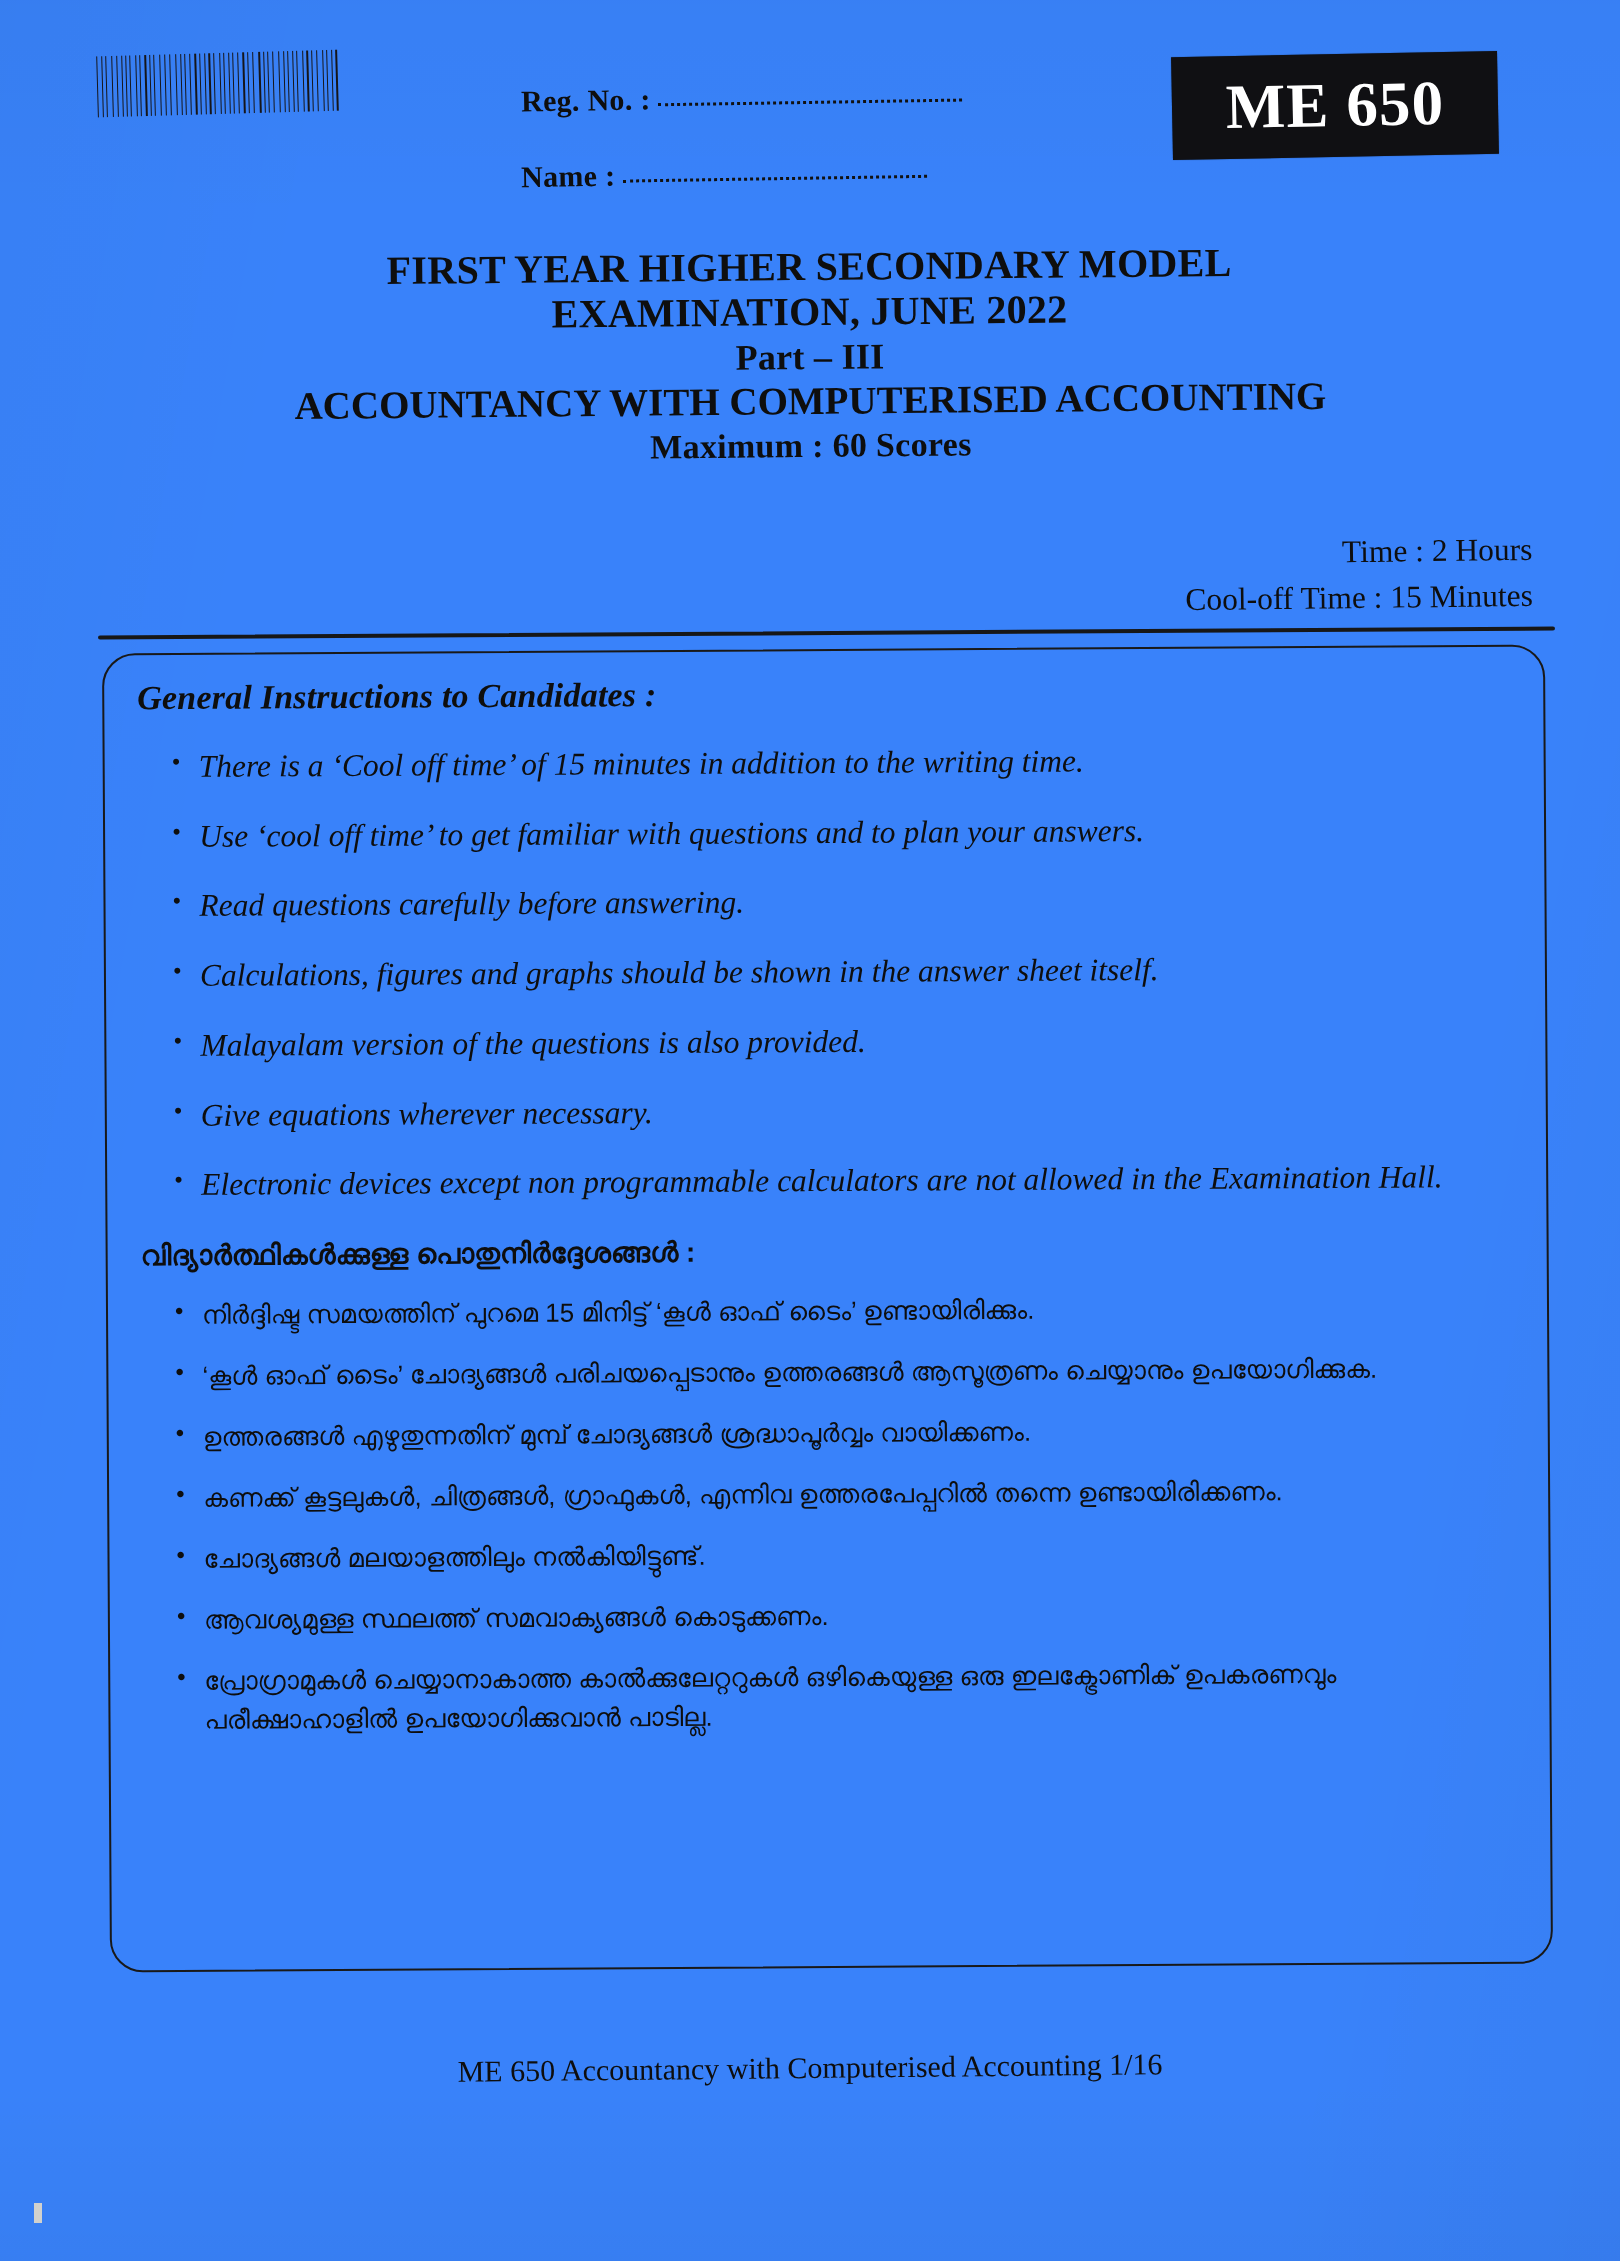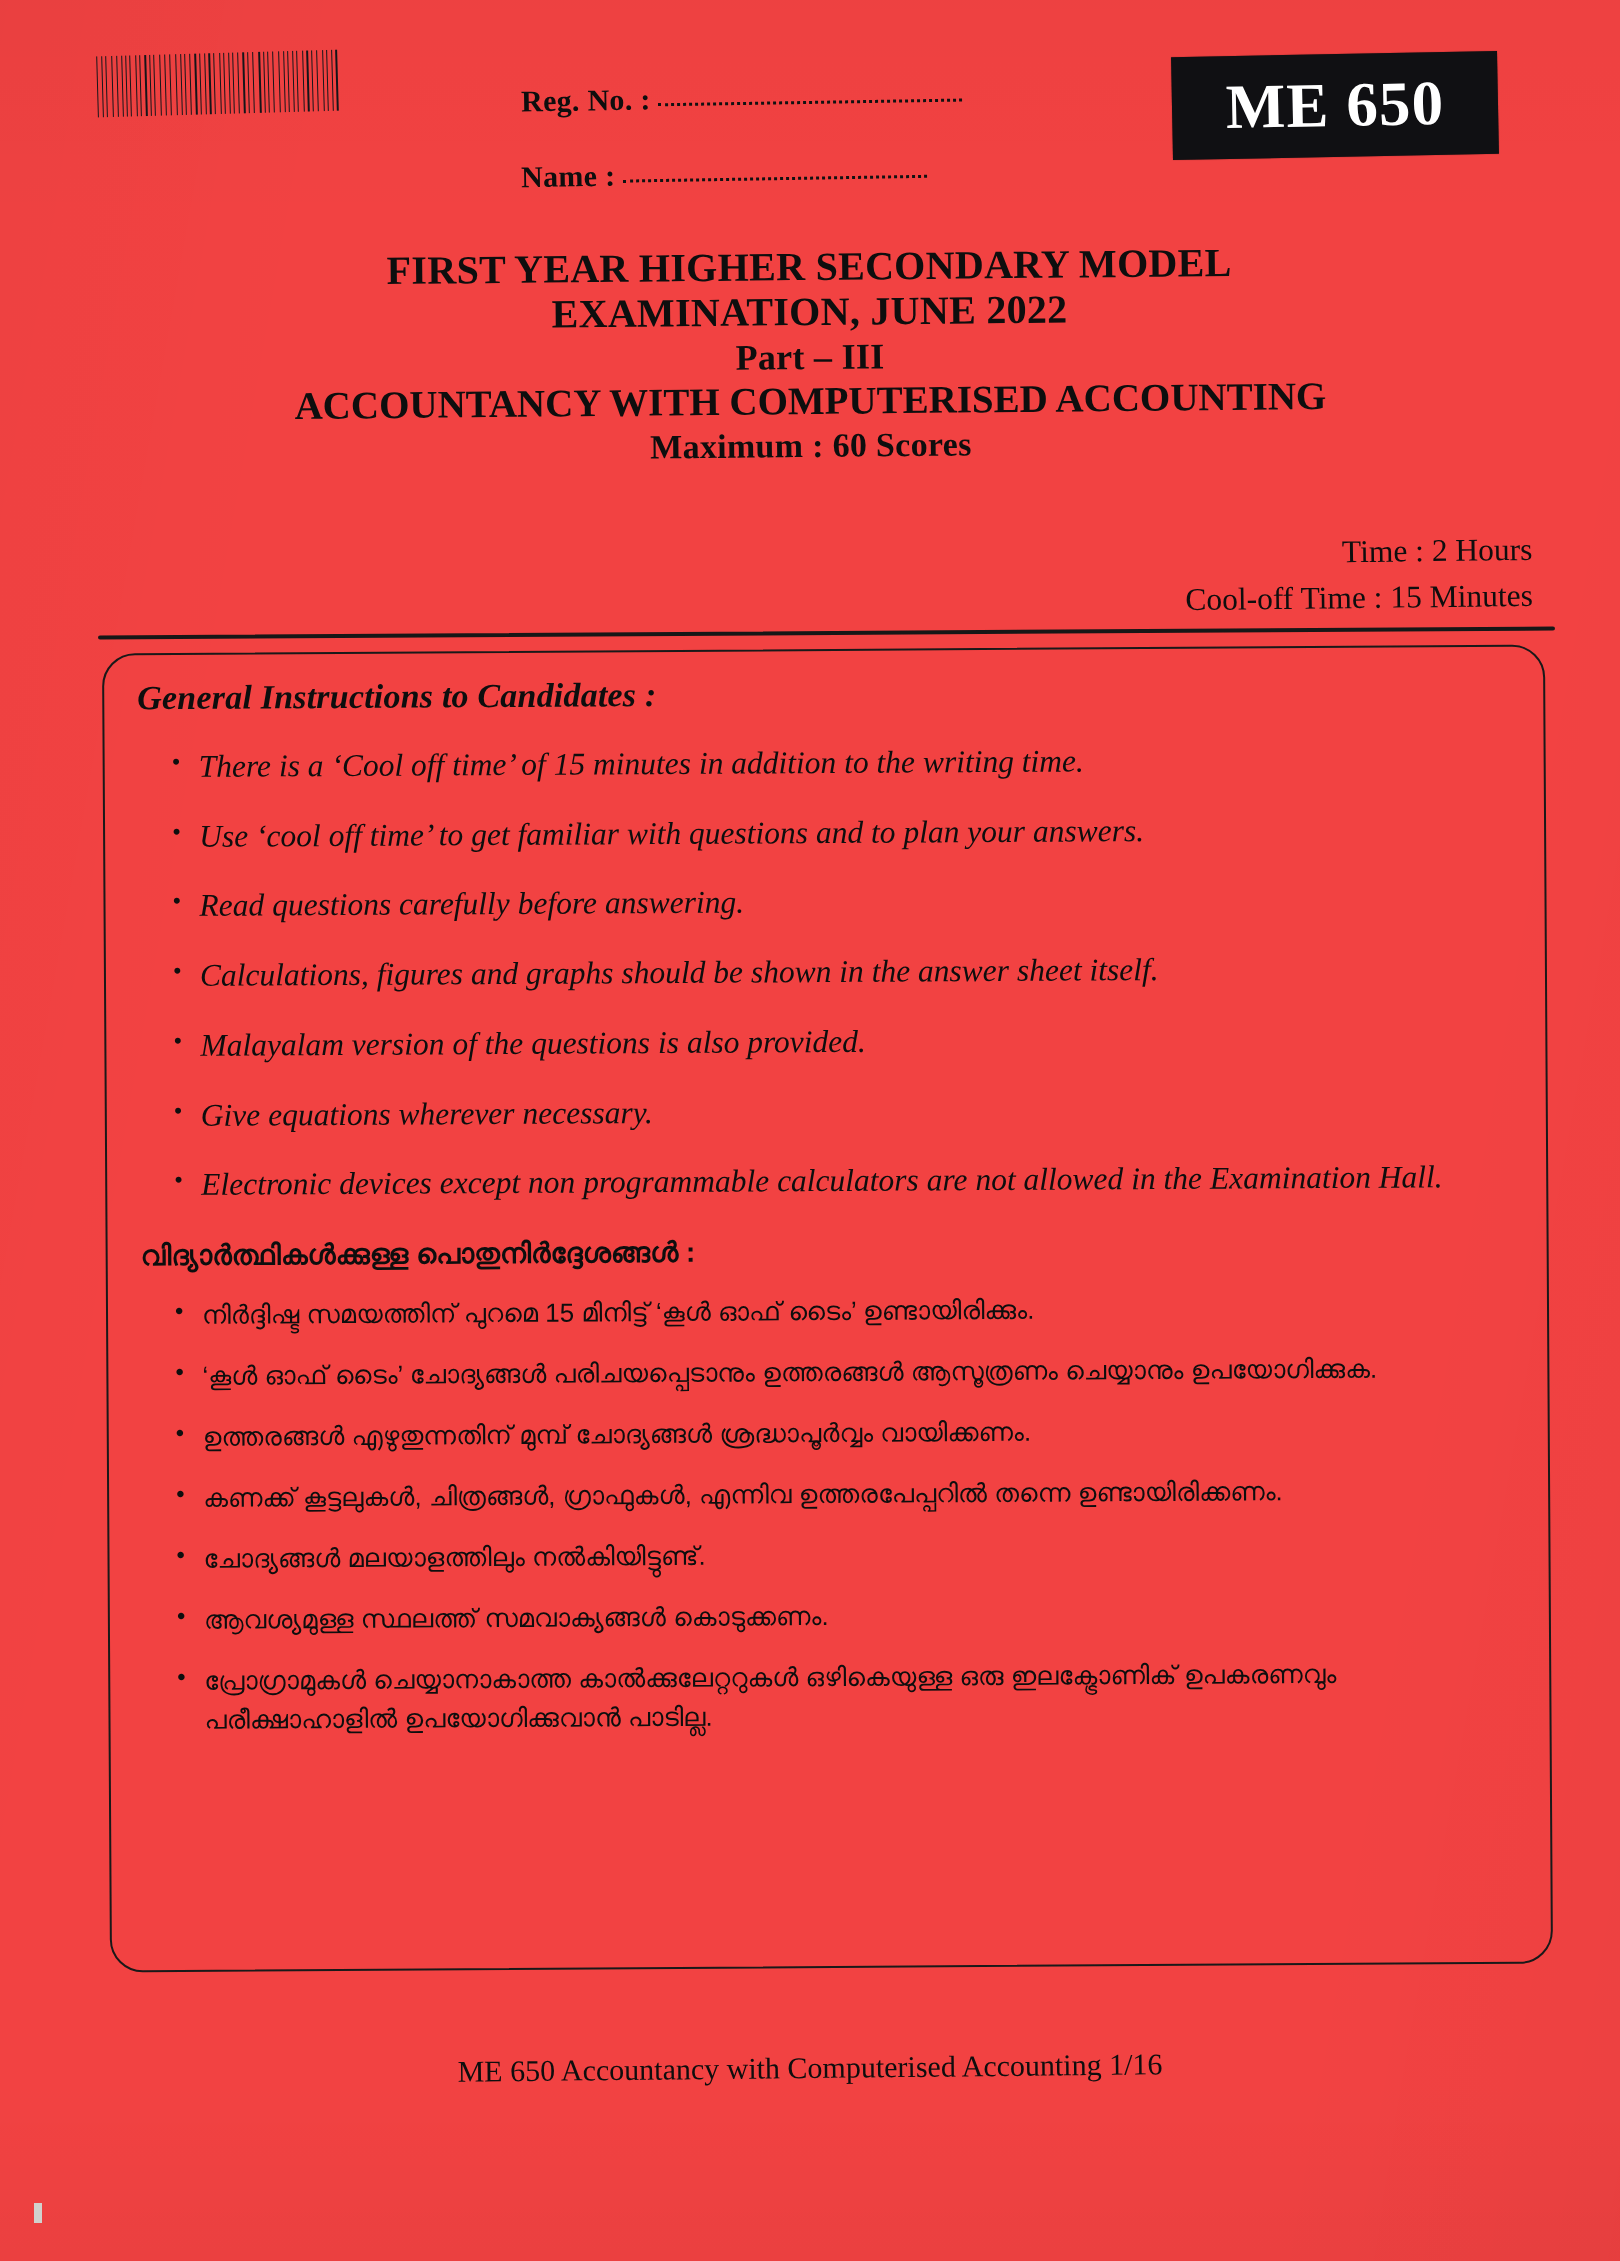--- a/index.html
+++ b/index.html
@@ -4,21 +4,21 @@
 <style>
   html, body {
     margin: 0;
     padding: 0;
     background: #f2f2f0;
   }
   .page {
     position: relative;
     width: 1620px;
     height: 2261px;
-    background: #ef4444;
+    background: #3b82f6;
     overflow: hidden;
     font-family: "Liberation Serif", "DejaVu Serif", serif;
     color: #111;
     filter: contrast(1.03);
   }
 
   
   .paper-tint {
     position: absolute;
     inset: 0;

